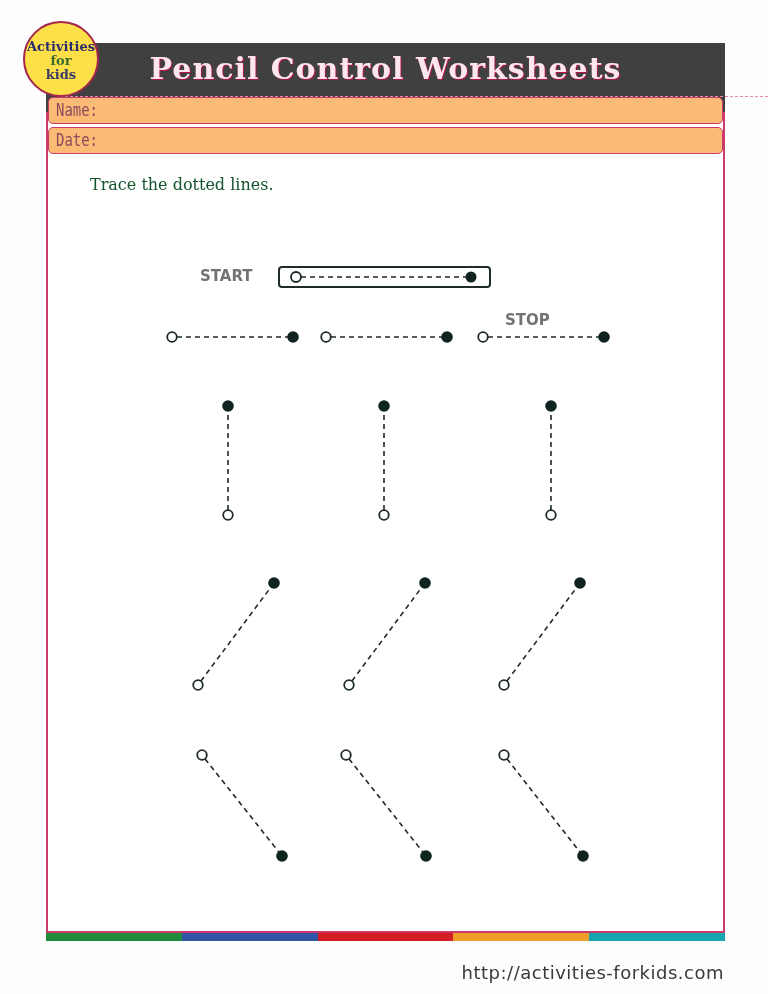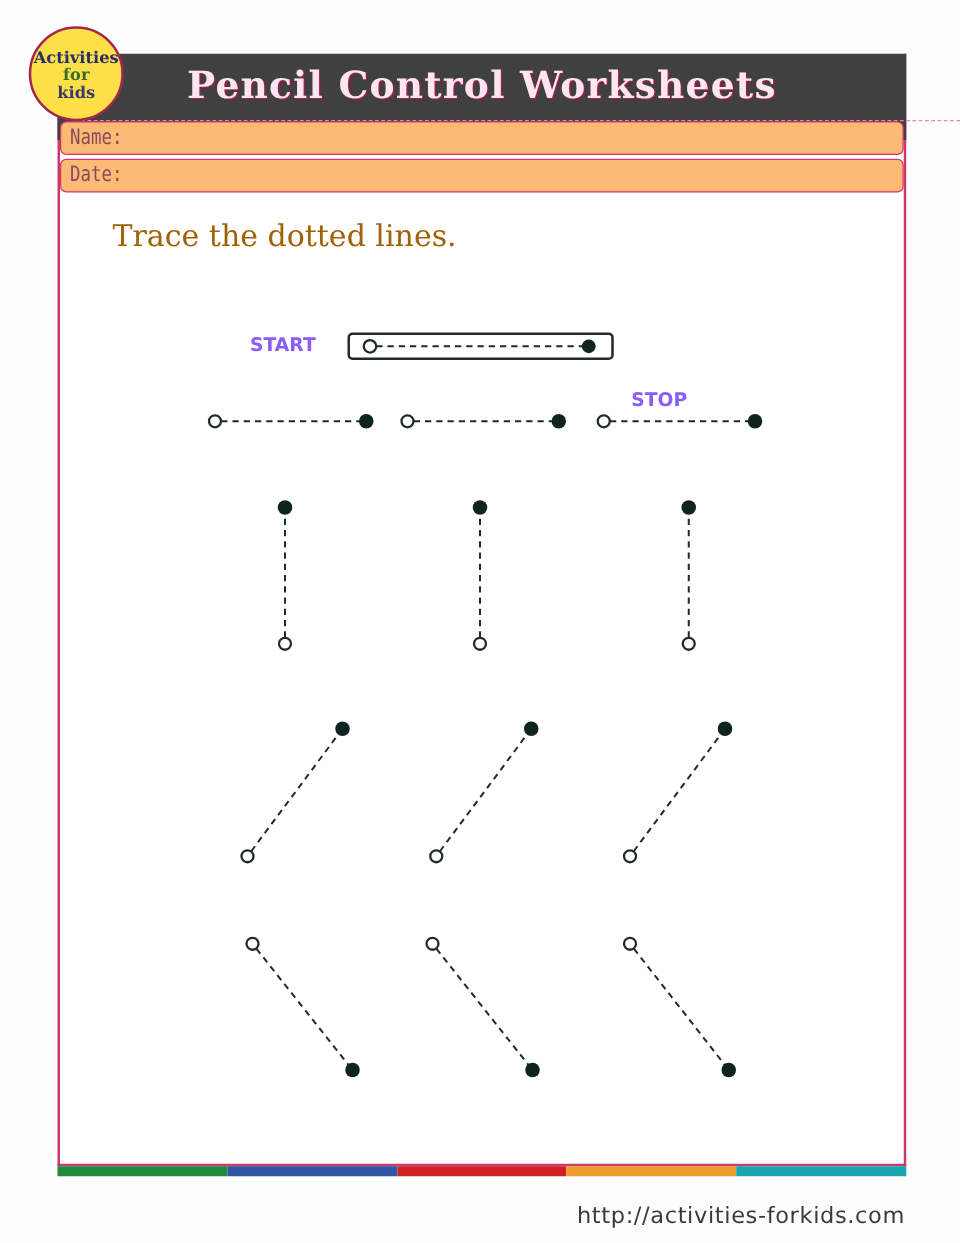--- a/index.html
+++ b/index.html
@@ -42,25 +42,25 @@
       border-radius: 50%; border: 2.5px solid #a3264e; background: #fde047;
       box-sizing: border-box; text-align: center;
       font-family: "DejaVu Serif", serif; font-weight: bold; line-height: 14px;
       padding-top: 17px; font-size: 13px;
     }
     .logo .l1 { color: #2a2d6b; }
     .logo .l2 { color: #3a6b2a; }
     .logo .l3 { color: #3a3a6b; }
     .instruction {
       position: absolute; left: 90px; top: 175px;
-      font-family: "DejaVu Serif", serif; font-size: 24px; color: #a16207;
+      font-family: "DejaVu Serif", serif; font-size: 16px; color: #14532d;
     }
     .legend-start, .legend-stop {
       position: absolute; top: 267px; font-weight: bold; font-size: 15px;
-      color: #8b5cf6; font-family: "DejaVu Sans", sans-serif;
+      color: #737373; font-family: "DejaVu Sans", sans-serif;
     }
     .legend-start { left: 200px; }
     .legend-stop { left: 505px; margin-top: 44px; }
     .legend-box {
       position: absolute; left: 278px; top: 266px; width: 213px; height: 22px;
       border: 2.5px solid #1f2a2a; border-radius: 4px; box-sizing: border-box;
     }
     svg.tracing { position: absolute; left: 0; top: 0; }
     .color-bar {
       position: absolute; left: 46px; top: 933px; width: 679px; height: 8px;

